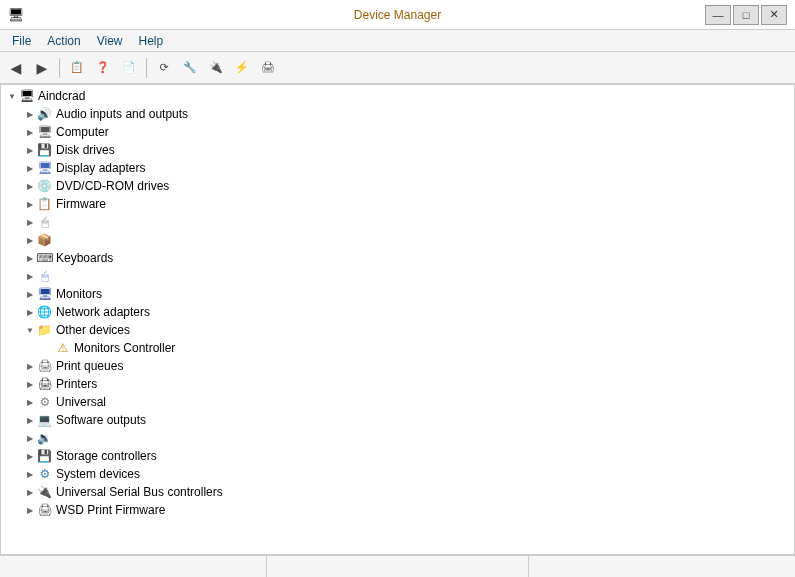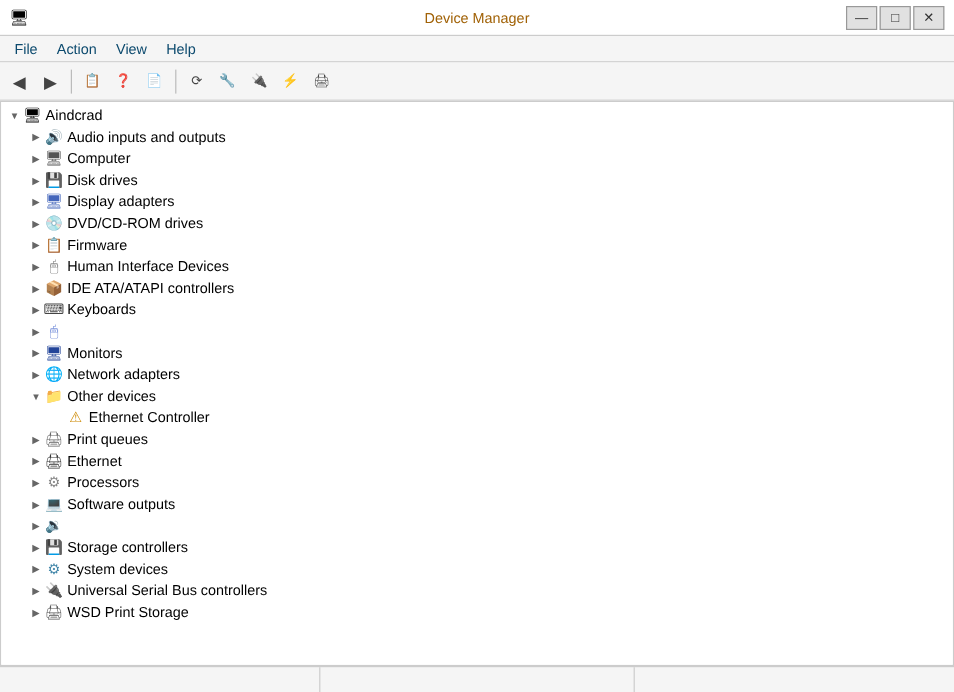--- a/index.html
+++ b/index.html
@@ -288,28 +288,26 @@
           <div class="tree-icon" style="color: rgb(119, 119, 119);">
             <span style="font-size: 12px;">📋</span>
           </div>
           <span class="tree-label">Firmware</span>
         </div>
         <div class="tree-item indent2">
           <div class="toggle collapsed"></div>
           <div class="tree-icon" style="color: rgb(85, 85, 85);">
             <span style="font-size: 12px;">🖱</span>
           </div>
-          <span class="tree-label">Human Interface Devices</span>
         </div>
         <div class="tree-item indent2">
           <div class="toggle collapsed"></div>
           <div class="tree-icon" style="color: rgb(136, 136, 136);">
             <span style="font-size: 12px;">📦</span>
           </div>
-          <span class="tree-label">IDE ATA/ATAPI controllers</span>
         </div>
         <div class="tree-item indent2">
           <div class="toggle collapsed"></div>
           <div class="tree-icon" style="color: rgb(68, 68, 68);">
             <span style="font-size: 12px;">⌨</span>
           </div>
           <span class="tree-label">Keyboards</span>
         </div>
         <div class="tree-item indent2">
           <div class="toggle collapsed"></div>
@@ -336,42 +334,42 @@
           <div class="tree-icon" style="color: rgb(136, 136, 136);">
             <span style="font-size: 12px;">📁</span>
           </div>
           <span class="tree-label">Other devices</span>
         </div>
         <div class="tree-item indent3">
           <div class="toggle leaf"></div>
           <div class="tree-icon" style="color: rgb(204, 136, 0);">
             <span style="font-size: 12px;">⚠</span>
           </div>
-          <span class="tree-label">Ethernet Controller</span>
+          <span class="tree-label">Monitors Controller</span>
         </div>
         <div class="tree-item indent2">
           <div class="toggle collapsed"></div>
           <div class="tree-icon" style="color: rgb(102, 102, 102);">
             <span style="font-size: 12px;">🖨</span>
           </div>
           <span class="tree-label">Print queues</span>
         </div>
         <div class="tree-item indent2">
           <div class="toggle collapsed"></div>
           <div class="tree-icon" style="color: rgb(51, 51, 51);">
             <span style="font-size: 12px;">🖨</span>
           </div>
-          <span class="tree-label">Ethernet</span>
+          <span class="tree-label">Printers</span>
         </div>
         <div class="tree-item indent2">
           <div class="toggle collapsed"></div>
           <div class="tree-icon" style="color: rgb(136, 136, 136);">
             <span style="font-size: 12px;">⚙</span>
           </div>
-          <span class="tree-label">Processors</span>
+          <span class="tree-label">Universal</span>
         </div>
         <div class="tree-item indent2">
           <div class="toggle collapsed"></div>
           <div class="tree-icon" style="color: rgb(85, 102, 170);">
             <span style="font-size: 12px;">💻</span>
           </div>
           <span class="tree-label">Software outputs</span>
         </div>
         <div class="tree-item indent2">
           <div class="toggle collapsed"></div>
@@ -398,21 +396,21 @@
           <div class="tree-icon" style="color: rgb(51, 102, 153);">
             <span style="font-size: 12px;">🔌</span>
           </div>
           <span class="tree-label">Universal Serial Bus controllers</span>
         </div>
         <div class="tree-item indent2">
           <div class="toggle collapsed"></div>
           <div class="tree-icon" style="color: rgb(85, 85, 85);">
             <span style="font-size: 12px;">🖨</span>
           </div>
-          <span class="tree-label">WSD Print Storage</span>
+          <span class="tree-label">WSD Print Firmware</span>
         </div>
       </div>
 
   </div>
 </div>
 
 <div class="status-bar">
   <div class="status-segment"></div>
   <div class="status-segment"></div>
   <div class="status-segment"></div>

